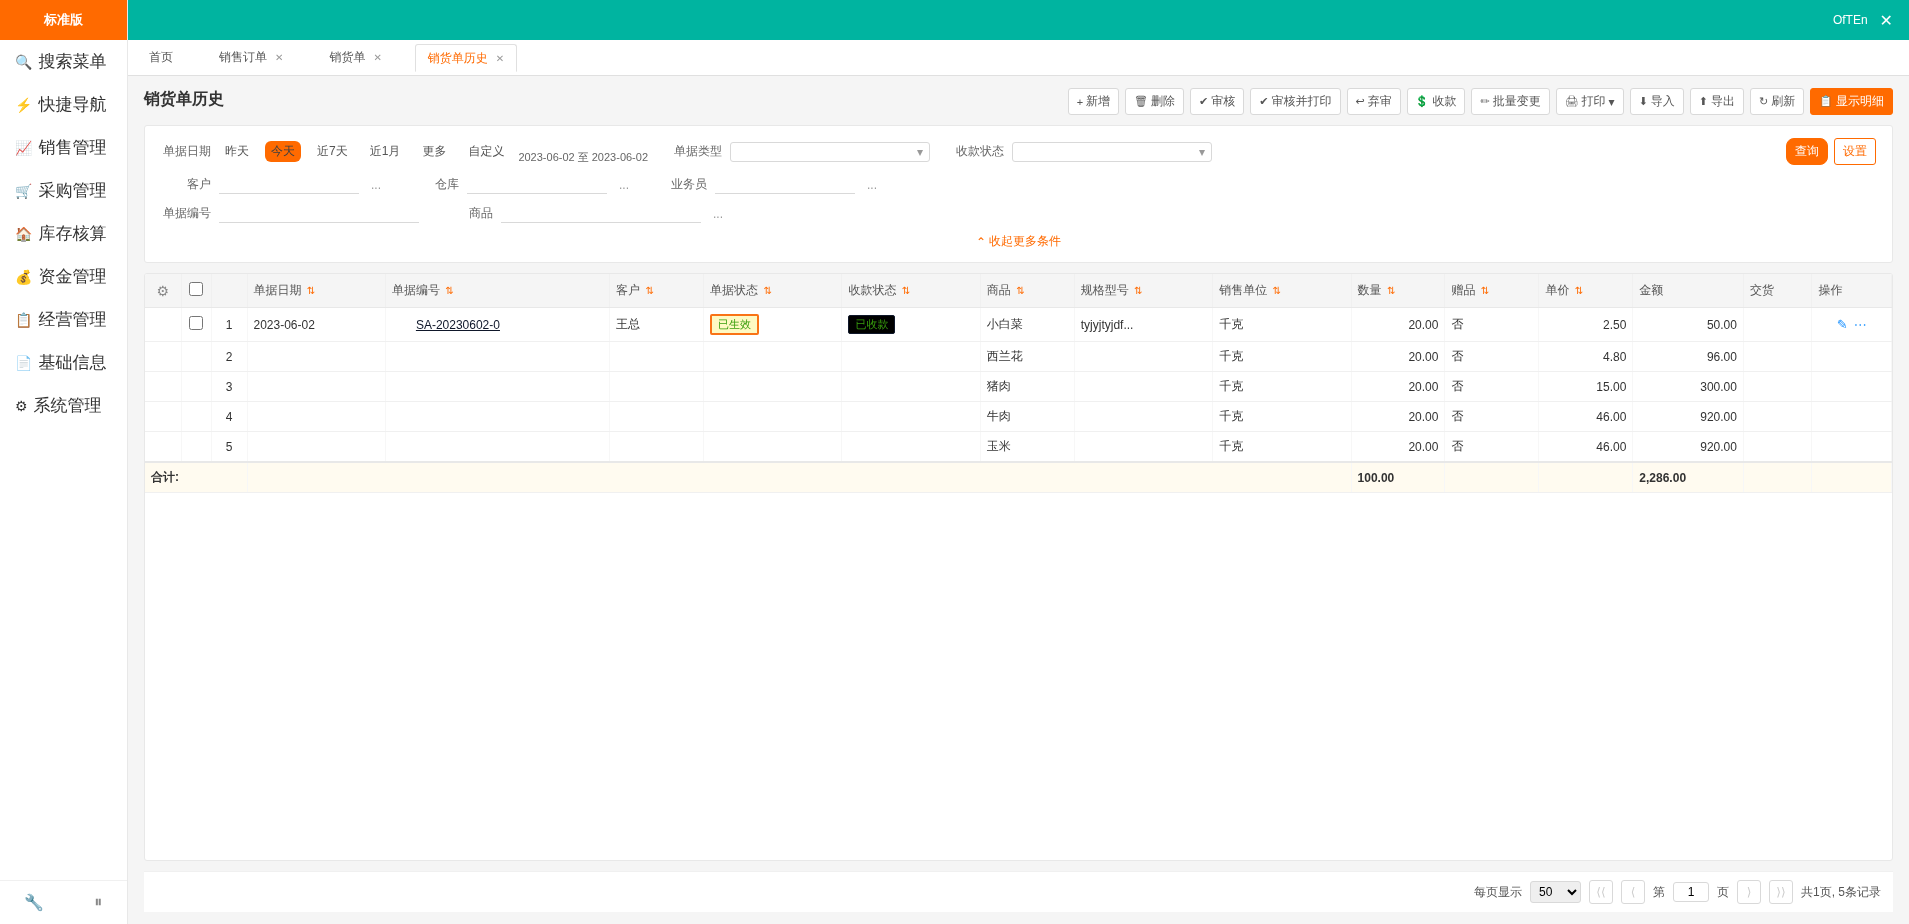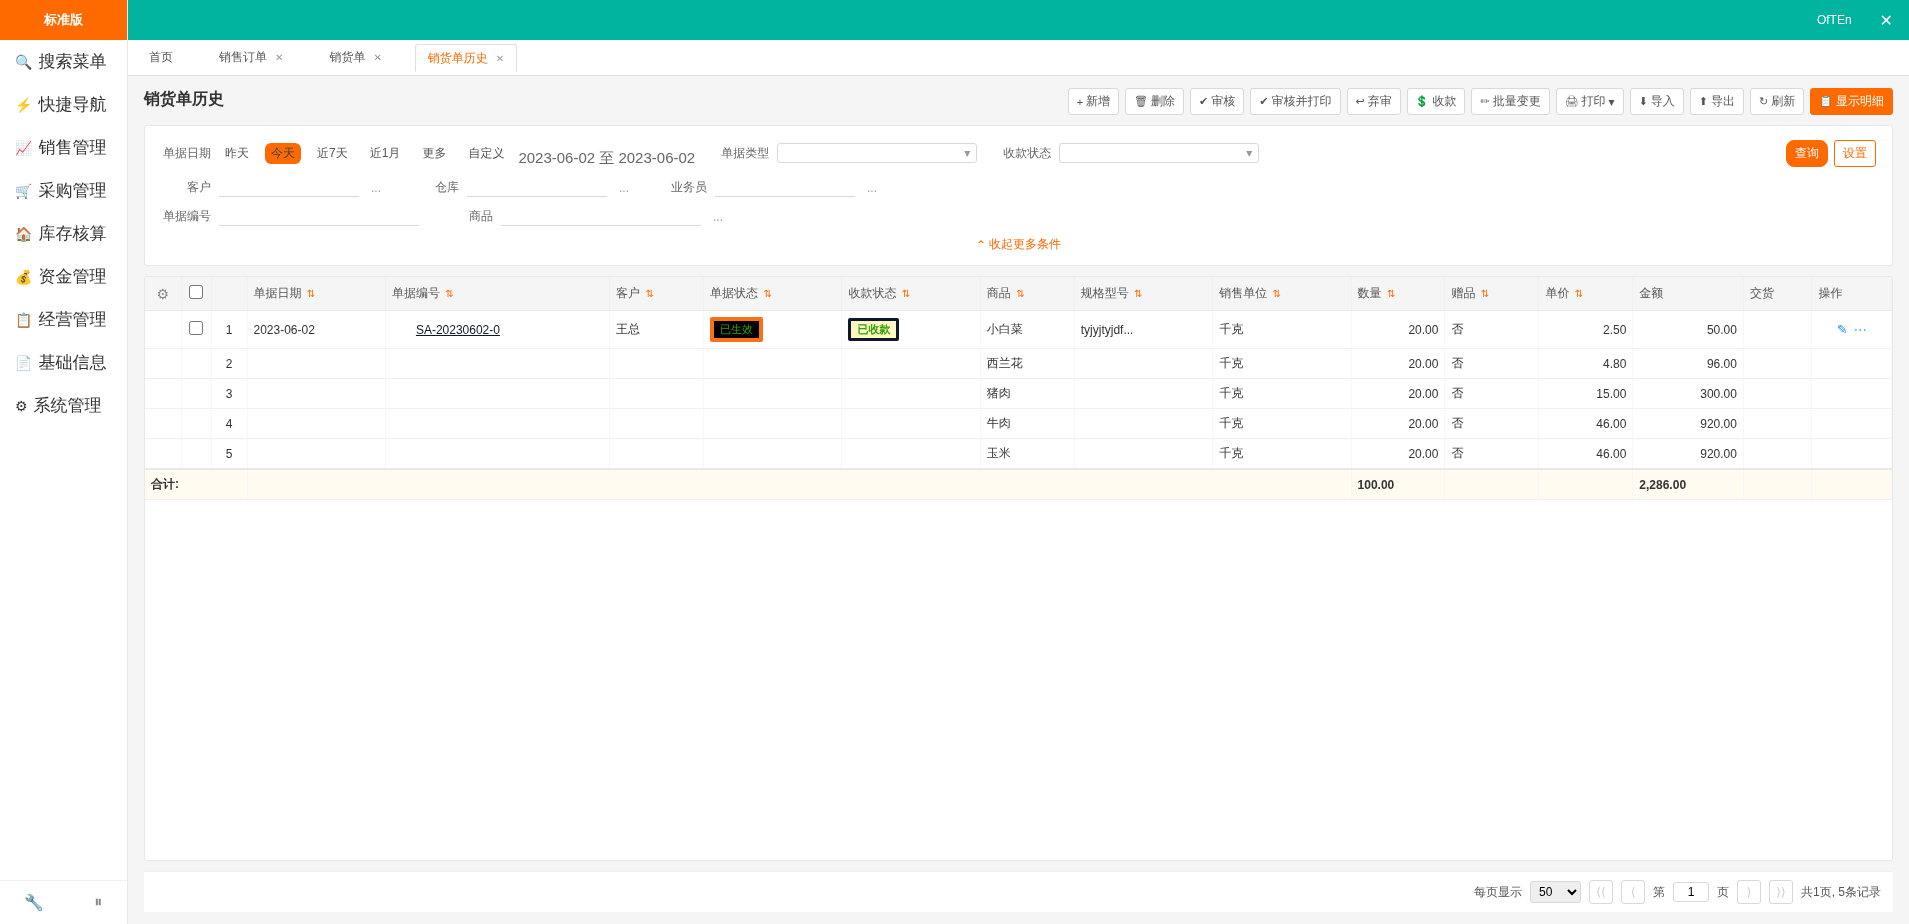--- a/index.html
+++ b/index.html
@@ -34,57 +34,57 @@
     .filter-row { display: flex; align-items: center; gap: 24px; margin-bottom: 10px; flex-wrap: wrap; }
     .filter-row:last-child { margin-bottom: 0; }
     .filter-item { display: flex; align-items: center; gap: 8px; }
     .filter-label { color: #666; white-space: nowrap; min-width: 50px; text-align: right; }
     .filter-input { border: none; border-bottom: 1px solid #d9d9d9; padding: 2px 4px; width: 140px; outline: none; font-size: 12px; color: #333; }
     .filter-select-box { display: flex; align-items: center; border: 1px solid #d9d9d9; border-radius: 3px; padding: 2px 6px; width: 200px; background: #fff; gap: 4px; cursor: pointer; }
     .filter-select-box .arrow { margin-left: auto; color: #999; }
     .date-filter { display: flex; align-items: center; gap: 10px; }
     .date-tag { padding: 2px 6px; border-radius: 2px; cursor: pointer; color: #555; }
     .date-tag.active { background: #ff6a00; color: #404040; border-radius: 6px; }
-    .date-range { color: #666; font-size: 15px; margin-top: 11px; }
+    .date-range { color: #666; font-size: 11px; margin-top: 11px; }
     .ellipsis-btn { color: #999; cursor: pointer; padding: 0 4px; }
     .collapse-row { display: flex; justify-content: center; }
     .collapse-btn { color: #ff6a00; cursor: pointer; display: flex; align-items: center; gap: 3px; font-size: 12px; }
 
     
     .page-header { display: flex; justify-content: space-between; align-items: center; }
 
     
     .table-wrapper { background: #fff; border: 1px solid #e8e8e8; border-radius: 3px; overflow: auto; flex: 1; }
     table { width: 100%; border-collapse: collapse; }
     thead tr { background: #f5f5f5; }
     th { padding: 8px 6px; text-align: left; color: #555; font-weight: normal; border-bottom: 1px solid #e8e8e8; border-right: 1px solid #f0f0f0; white-space: nowrap; font-size: 12px; }
     th .sort-icon { color: #ff6a00; margin-left: 2px; font-size: 10px; }
     td { padding: 6px 6px; border-bottom: 1px solid #f0f0f0; border-right: 1px solid #f7f7f7; color: #333; font-size: 12px; }
     .th-settings { width: 36px; text-align: center; }
     .th-checkbox { width: 30px; text-align: center; }
     .status-badge { display: inline-block; padding: 1px 6px; border-radius: 2px; font-size: 11px; }
-    .status-effective { background: #000000; color: #389e0d; border: 4px solid #f97316; }
-    .status-collected { background: #fef9c3; color: #389e0d; border: 3px solid #0f172a; font-weight: bold; }
+    .status-effective { background: #fef9c3; color: #389e0d; border: 2px solid #f97316; }
+    .status-collected { background: #000000; color: #389e0d; border: 1px solid #0f172a; }
     .link-text { color: #0f172a; cursor: pointer; text-decoration: underline; margin-left: 24px; }
     .action-icons { display: flex; gap: 6px; justify-content: center; }
     .action-icon { color: #1890ff; cursor: pointer; font-size: 13px; }
 
     
     .summary-row { background: #fffbf0; border-top: 2px solid #e8e8e8; }
     .summary-row td { font-weight: bold; color: #333; }
 
     
     .pagination { display: flex; align-items: center; justify-content: flex-end; padding: 8px 12px; background: #fff; border-top: 1px solid #f0f0f0; gap: 8px; font-size: 12px; color: #555; }
     .pagination-select { border: 1px solid #d9d9d9; border-radius: 3px; padding: 2px 4px; font-size: 12px; }
     .page-btn { width: 24px; height: 24px; display: flex; align-items: center; justify-content: center; border: 1px solid #d9d9d9; border-radius: 3px; cursor: pointer; background: #fff; color: #555; }
     .page-btn.disabled { color: #ccc; cursor: not-allowed; }
     .page-input { border: 1px solid #d9d9d9; border-radius: 3px; width: 36px; text-align: center; padding: 2px; font-size: 12px; }
 
     
-    .top-header { height: 40px; background: #00b4a0; display: flex; align-items: center; justify-content: flex-end; padding: 0 16px; gap: 28px; }
+    .top-header { height: 40px; background: #00b4a0; display: flex; align-items: center; justify-content: flex-end; padding: 0 16px; gap: 12px; }
     .top-header-user { color: #fff; font-size: 12px; display: flex; align-items: center; gap: 8px; }
     .top-header-close { color: #fff; cursor: pointer; font-size: 16px; }
 
     .content-area { flex: 1; display: flex; flex-direction: column; overflow: hidden; }
     .scrollable-content { flex: 1; overflow: auto; padding: 12px 16px; display: flex; flex-direction: column; gap: 10px; }
 
     
     .cb { width: 14px; height: 14px; cursor: pointer; }
 
     .gear-icon { color: #888; cursor: pointer; font-size: 14px; }

